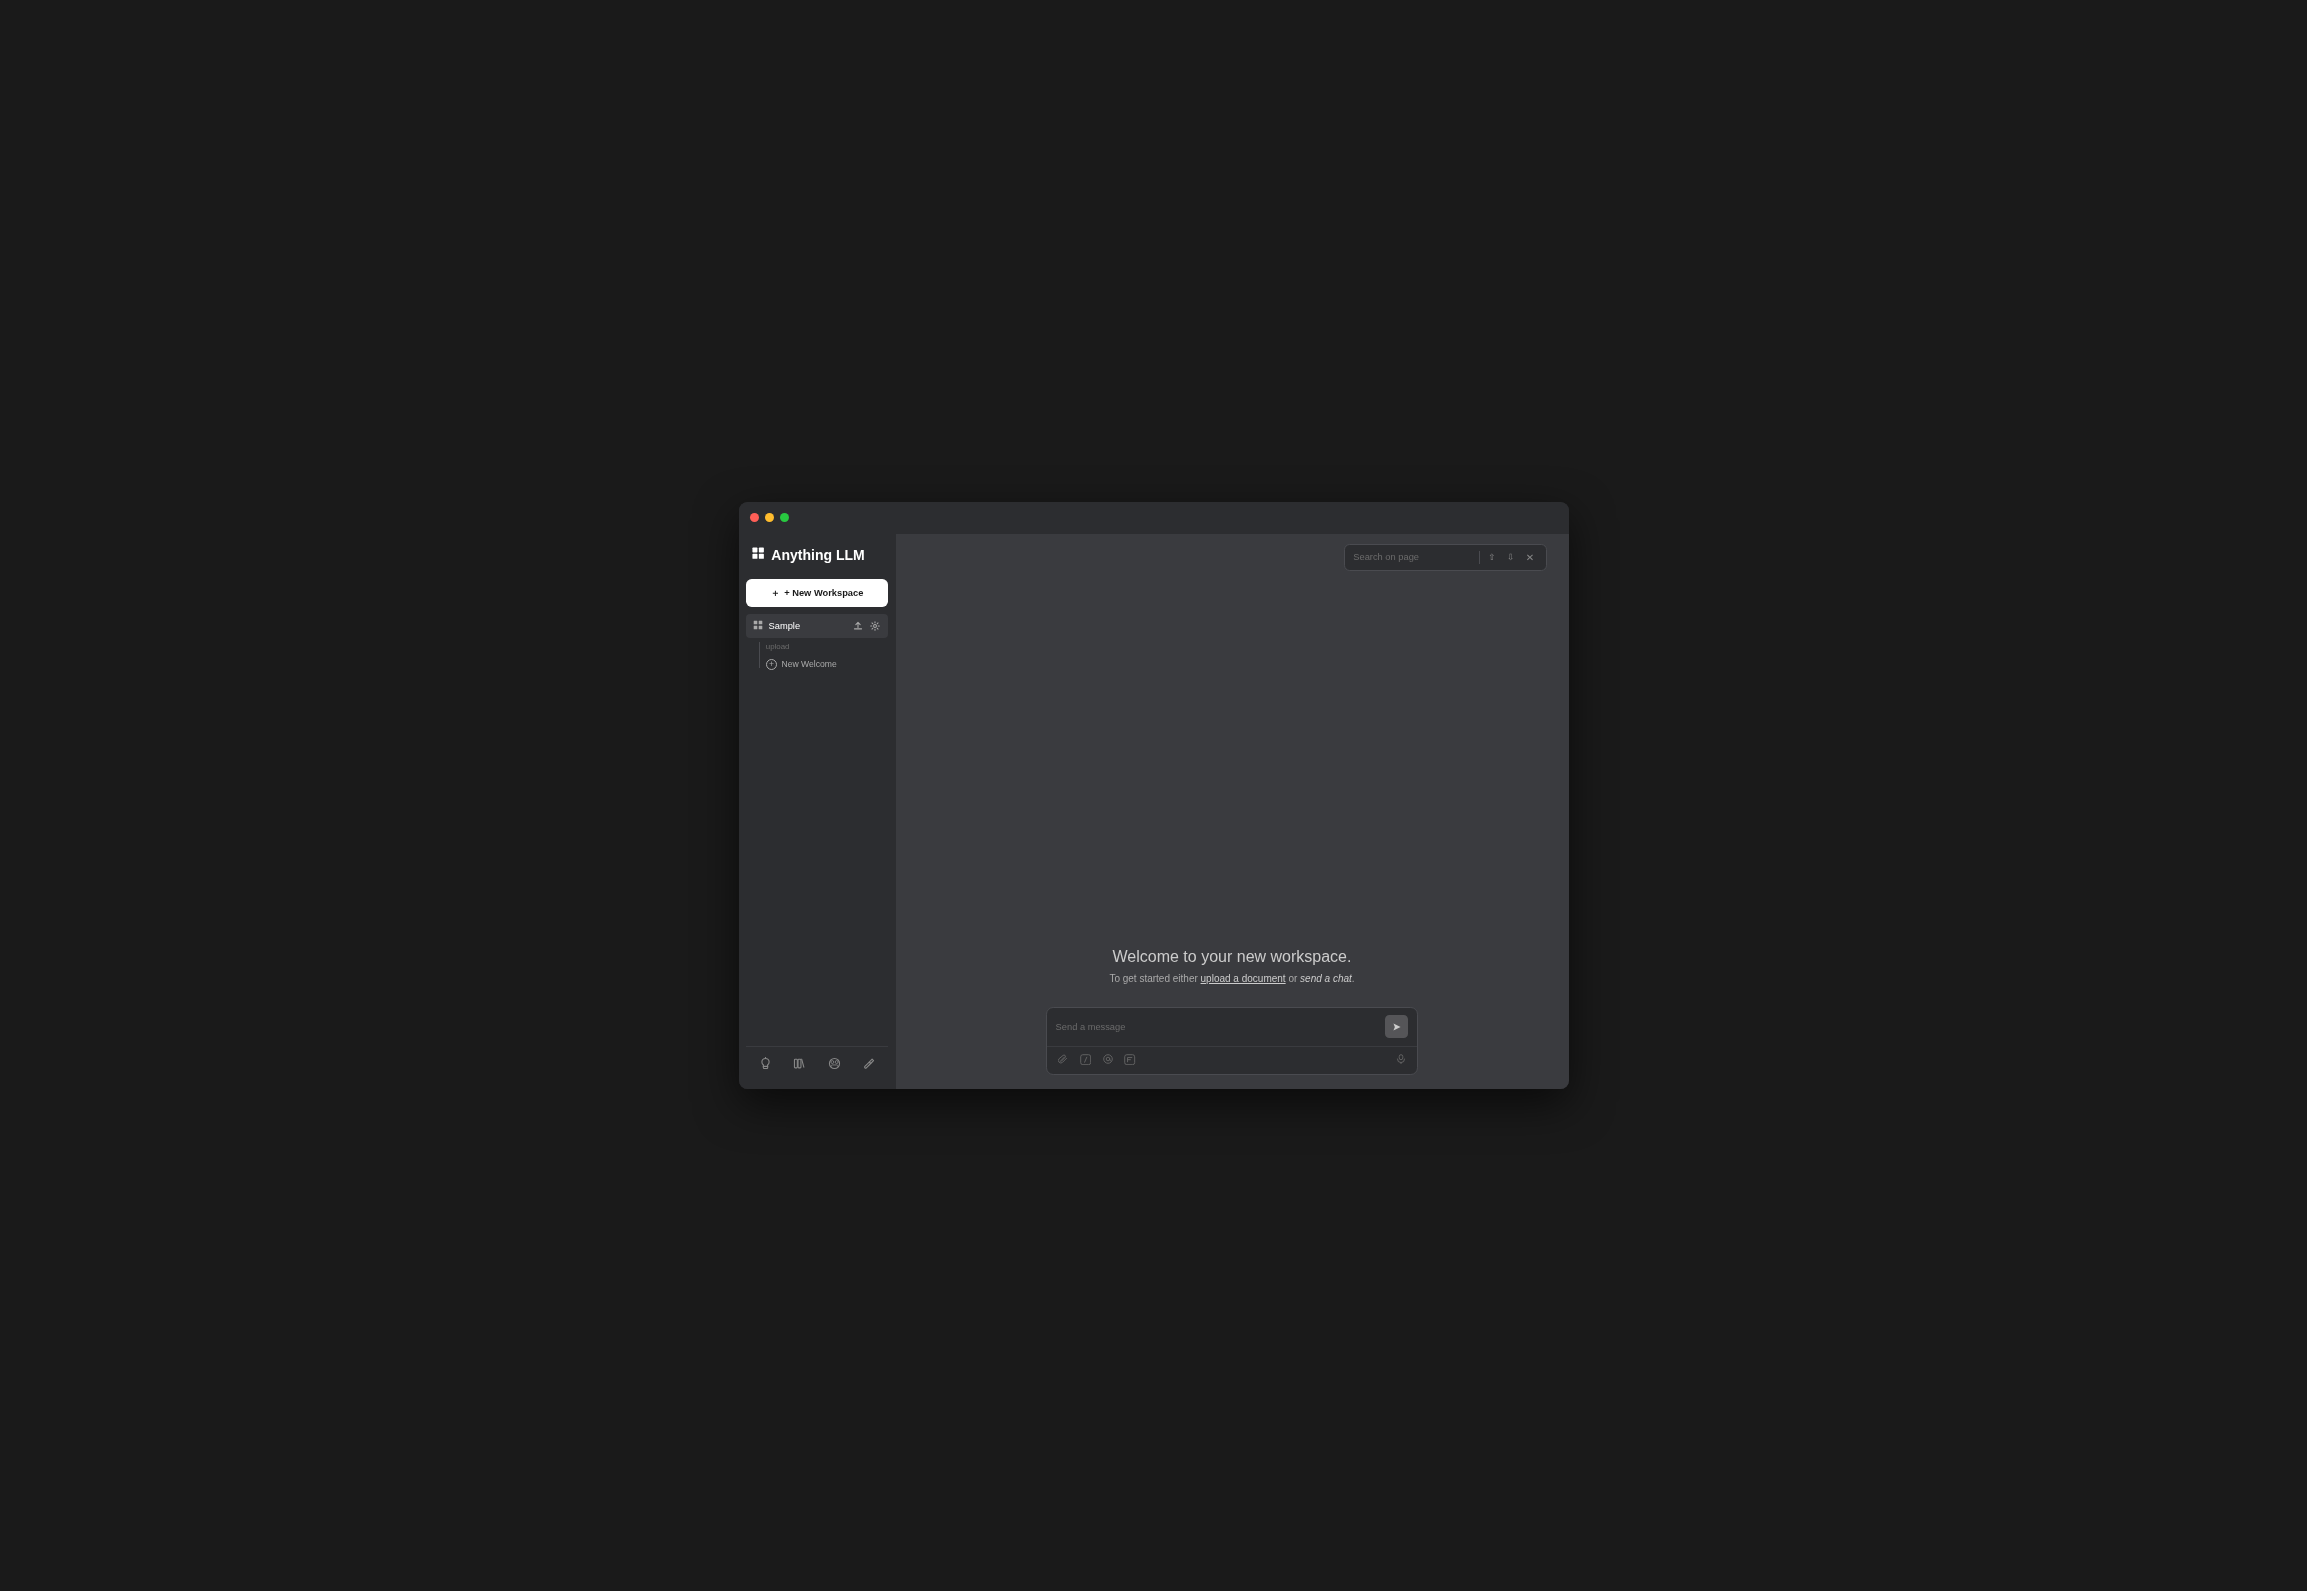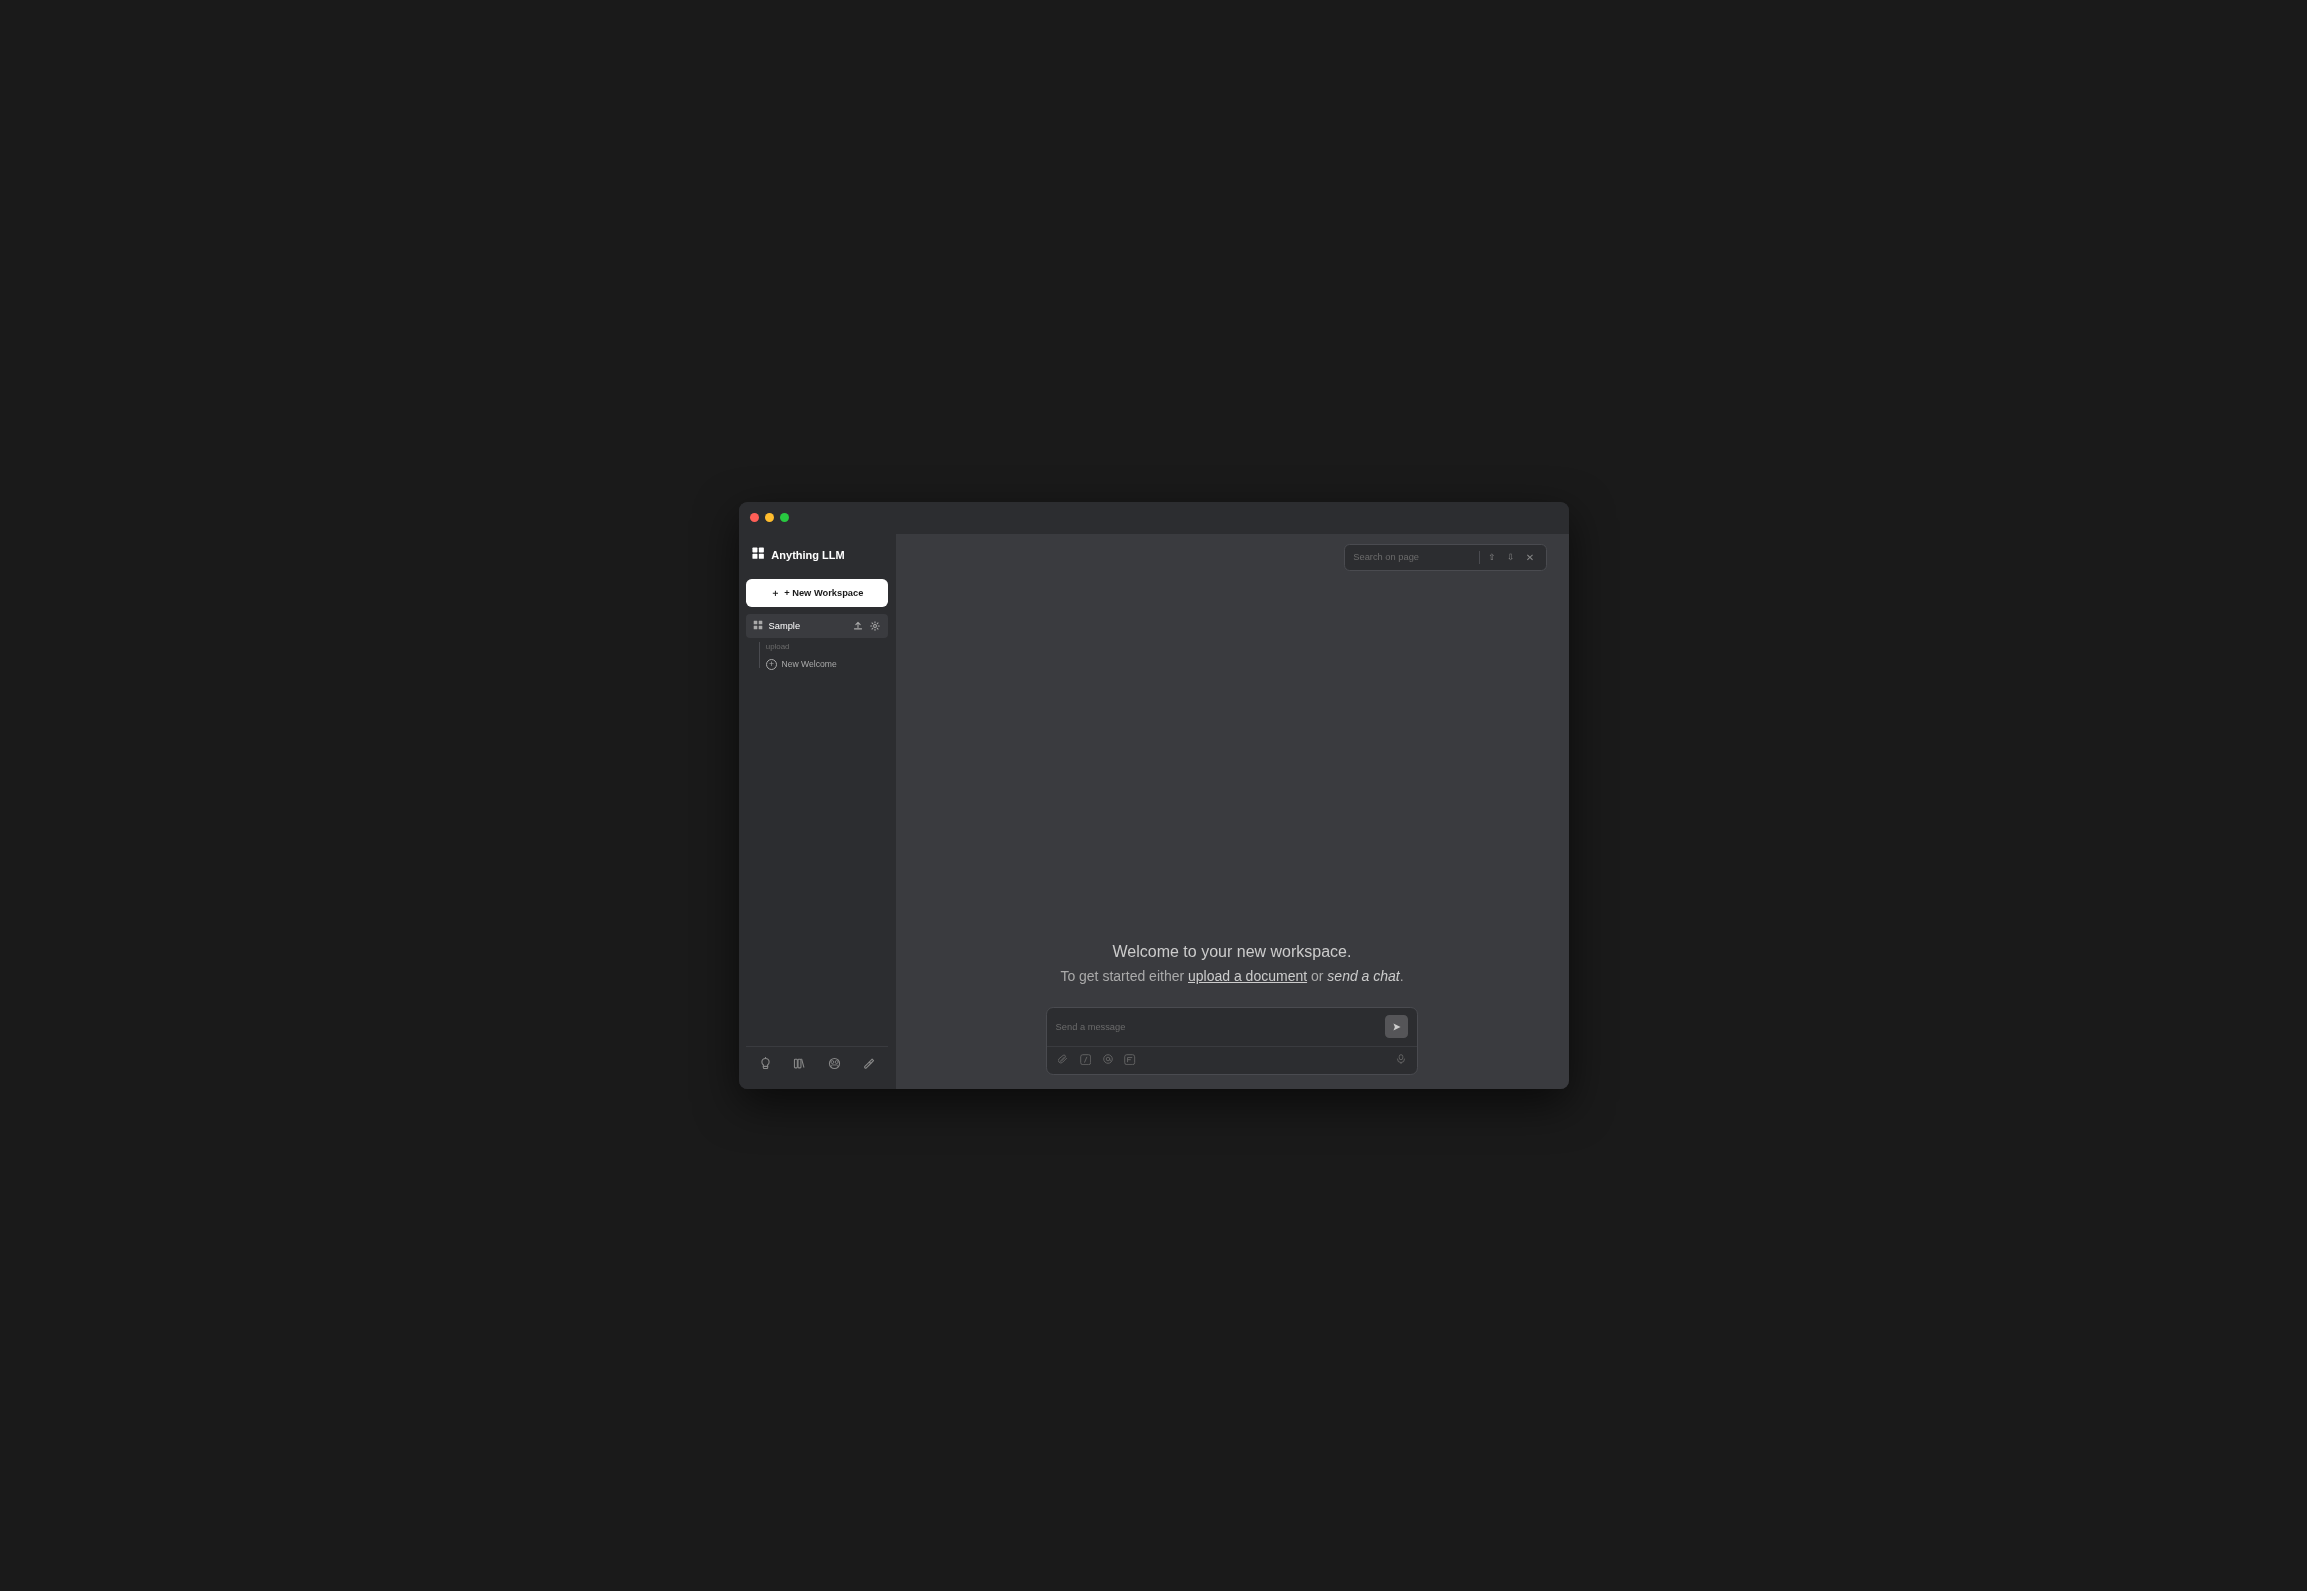--- a/index.html
+++ b/index.html
@@ -71,21 +71,21 @@
       gap: 5.7px;
       padding: 4.3px 5.7px;
       margin-bottom: 11.4px;
     }
     .logo-icon {
       color: #ffffff;
       font-size: 13px;
     }
     .logo-text {
       color: #ffffff;
-      font-size: 11px;
+      font-size: 14px;
       font-weight: 600;
     }
     .new-workspace-btn {
       display: flex;
       align-items: center;
       justify-content: center;
       gap: 4.3px;
       background: #ffffff;
       color: #1a1a1a;
       border: none;
@@ -265,21 +265,21 @@
       text-align: center;
       margin-bottom: 23px;
     }
     .welcome-title {
       color: #cccccc;
       font-size: 16px;
       margin-bottom: 7.2px;
     }
     .welcome-subtitle {
       color: #aaaaaa;
-      font-size: 14px;
+      font-size: 10px;
     }
     .upload-link {
       color: #cccccc;
       text-decoration: underline;
       cursor: pointer;
     }
     .send-a-chat {
       color: #cccccc;
       font-style: italic;
     }

